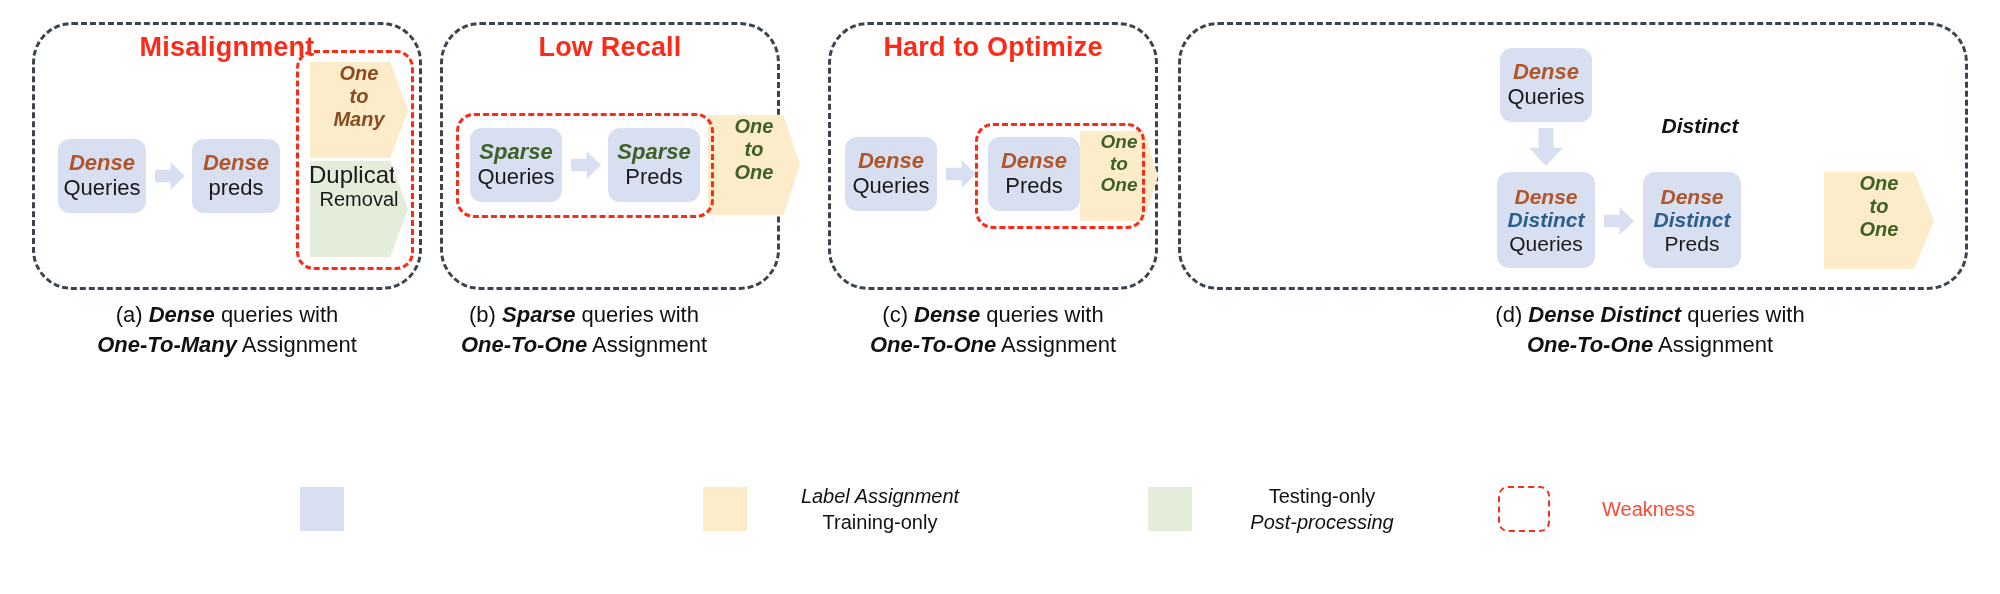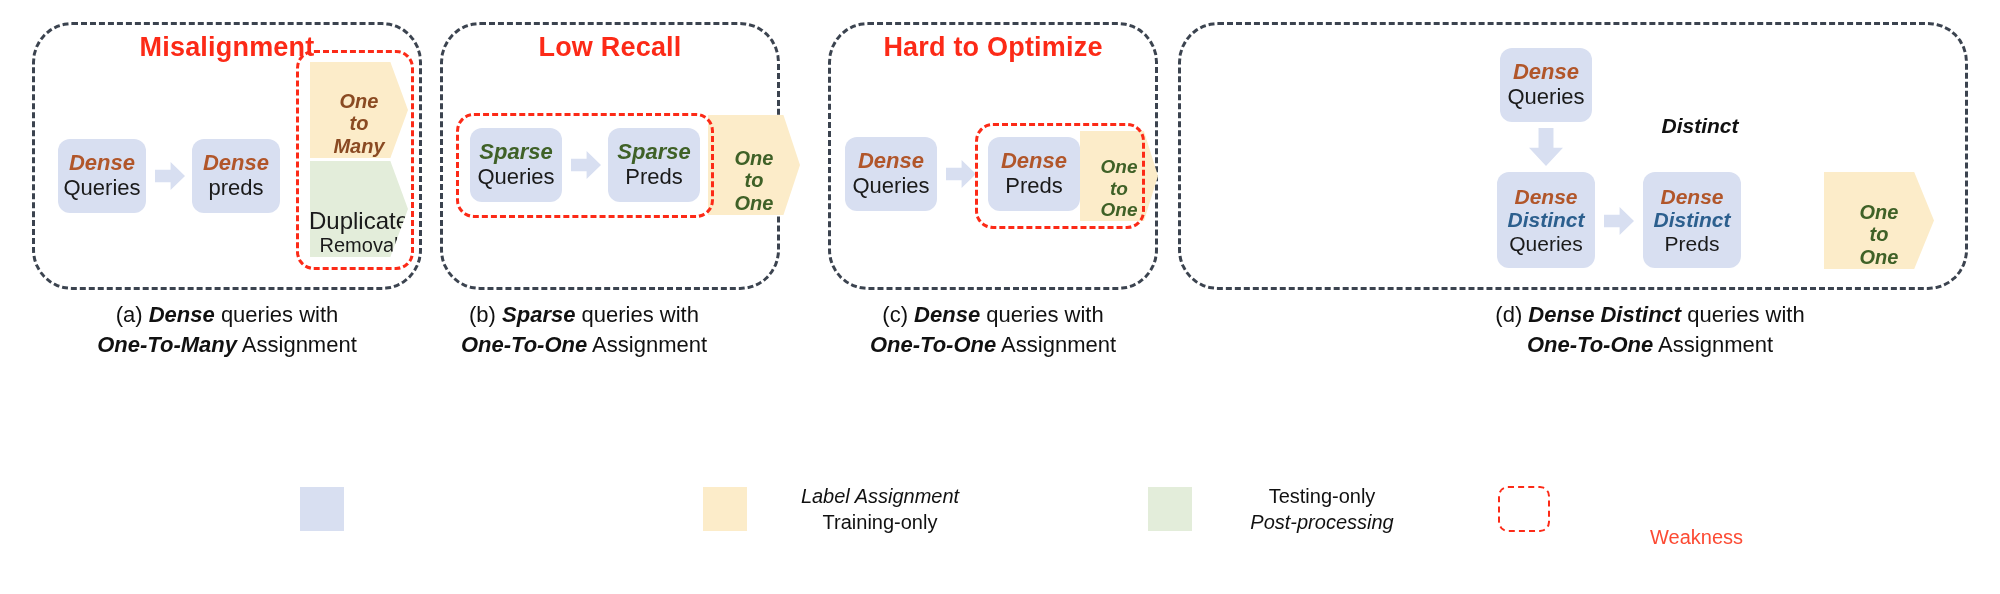--- a/index.html
+++ b/index.html
@@ -16,21 +16,21 @@
        align-items:center;justify-content:center;border-radius:12px;background:#d8dff1;}
   .blk .l1,.blk .l2,.blk .l3{display:block;line-height:1.12;text-align:center;}
   .kw{font-style:italic;font-weight:bold;}
   .dense{color:#b1562a;}
   .sparse{color:#3f6127;}
   .distinct{color:#2c5f8e;}
   .plain{color:#1a1a1a;}
 
   
   .chev{position:absolute;box-sizing:border-box;display:flex;flex-direction:column;
-        align-items:center;justify-content:flex-end;background:#fcecc9;
+        align-items:center;justify-content:flex-start;background:#fcecc9;
         clip-path:polygon(0 0, 82% 0, 100% 50%, 82% 100%, 0 100%);}
   .chev span{display:block;line-height:1.14;text-align:center;color:#3f6127;
              font-style:italic;font-weight:bold;}
   .chev.brown span{color:#8a4a22;}
   .chev.green{background:#e3edda;}
   .chev.green span{color:#1a1a1a;font-style:normal;font-weight:normal;}
 
   
   .conn{position:absolute;background:#d8dff1;
         clip-path:polygon(0 28%, 52% 28%, 52% 0, 100% 50%, 52% 100%, 52% 72%, 0 72%);}
@@ -179,15 +179,15 @@
     <div>Training-only</div>
   </div>
 
   <div class="legend-swatch" style="left:1148px;top:487px;background:#e3edda;"></div>
   <div class="legend-text" style="left:1212px;top:483px;width:220px;">
     <div>Testing-only</div>
     <div><i>Post-processing</i></div>
   </div>
 
   <div class="legend-dash" style="left:1498px;top:486px;"></div>
-  <div class="legend-weak" style="left:1650px;top:498px;margin-top:28px;">Weakness</div>
+  <div class="legend-weak" style="left:1602px;top:498px;">Weakness</div>
 
 </div>
 
 </body></html>

